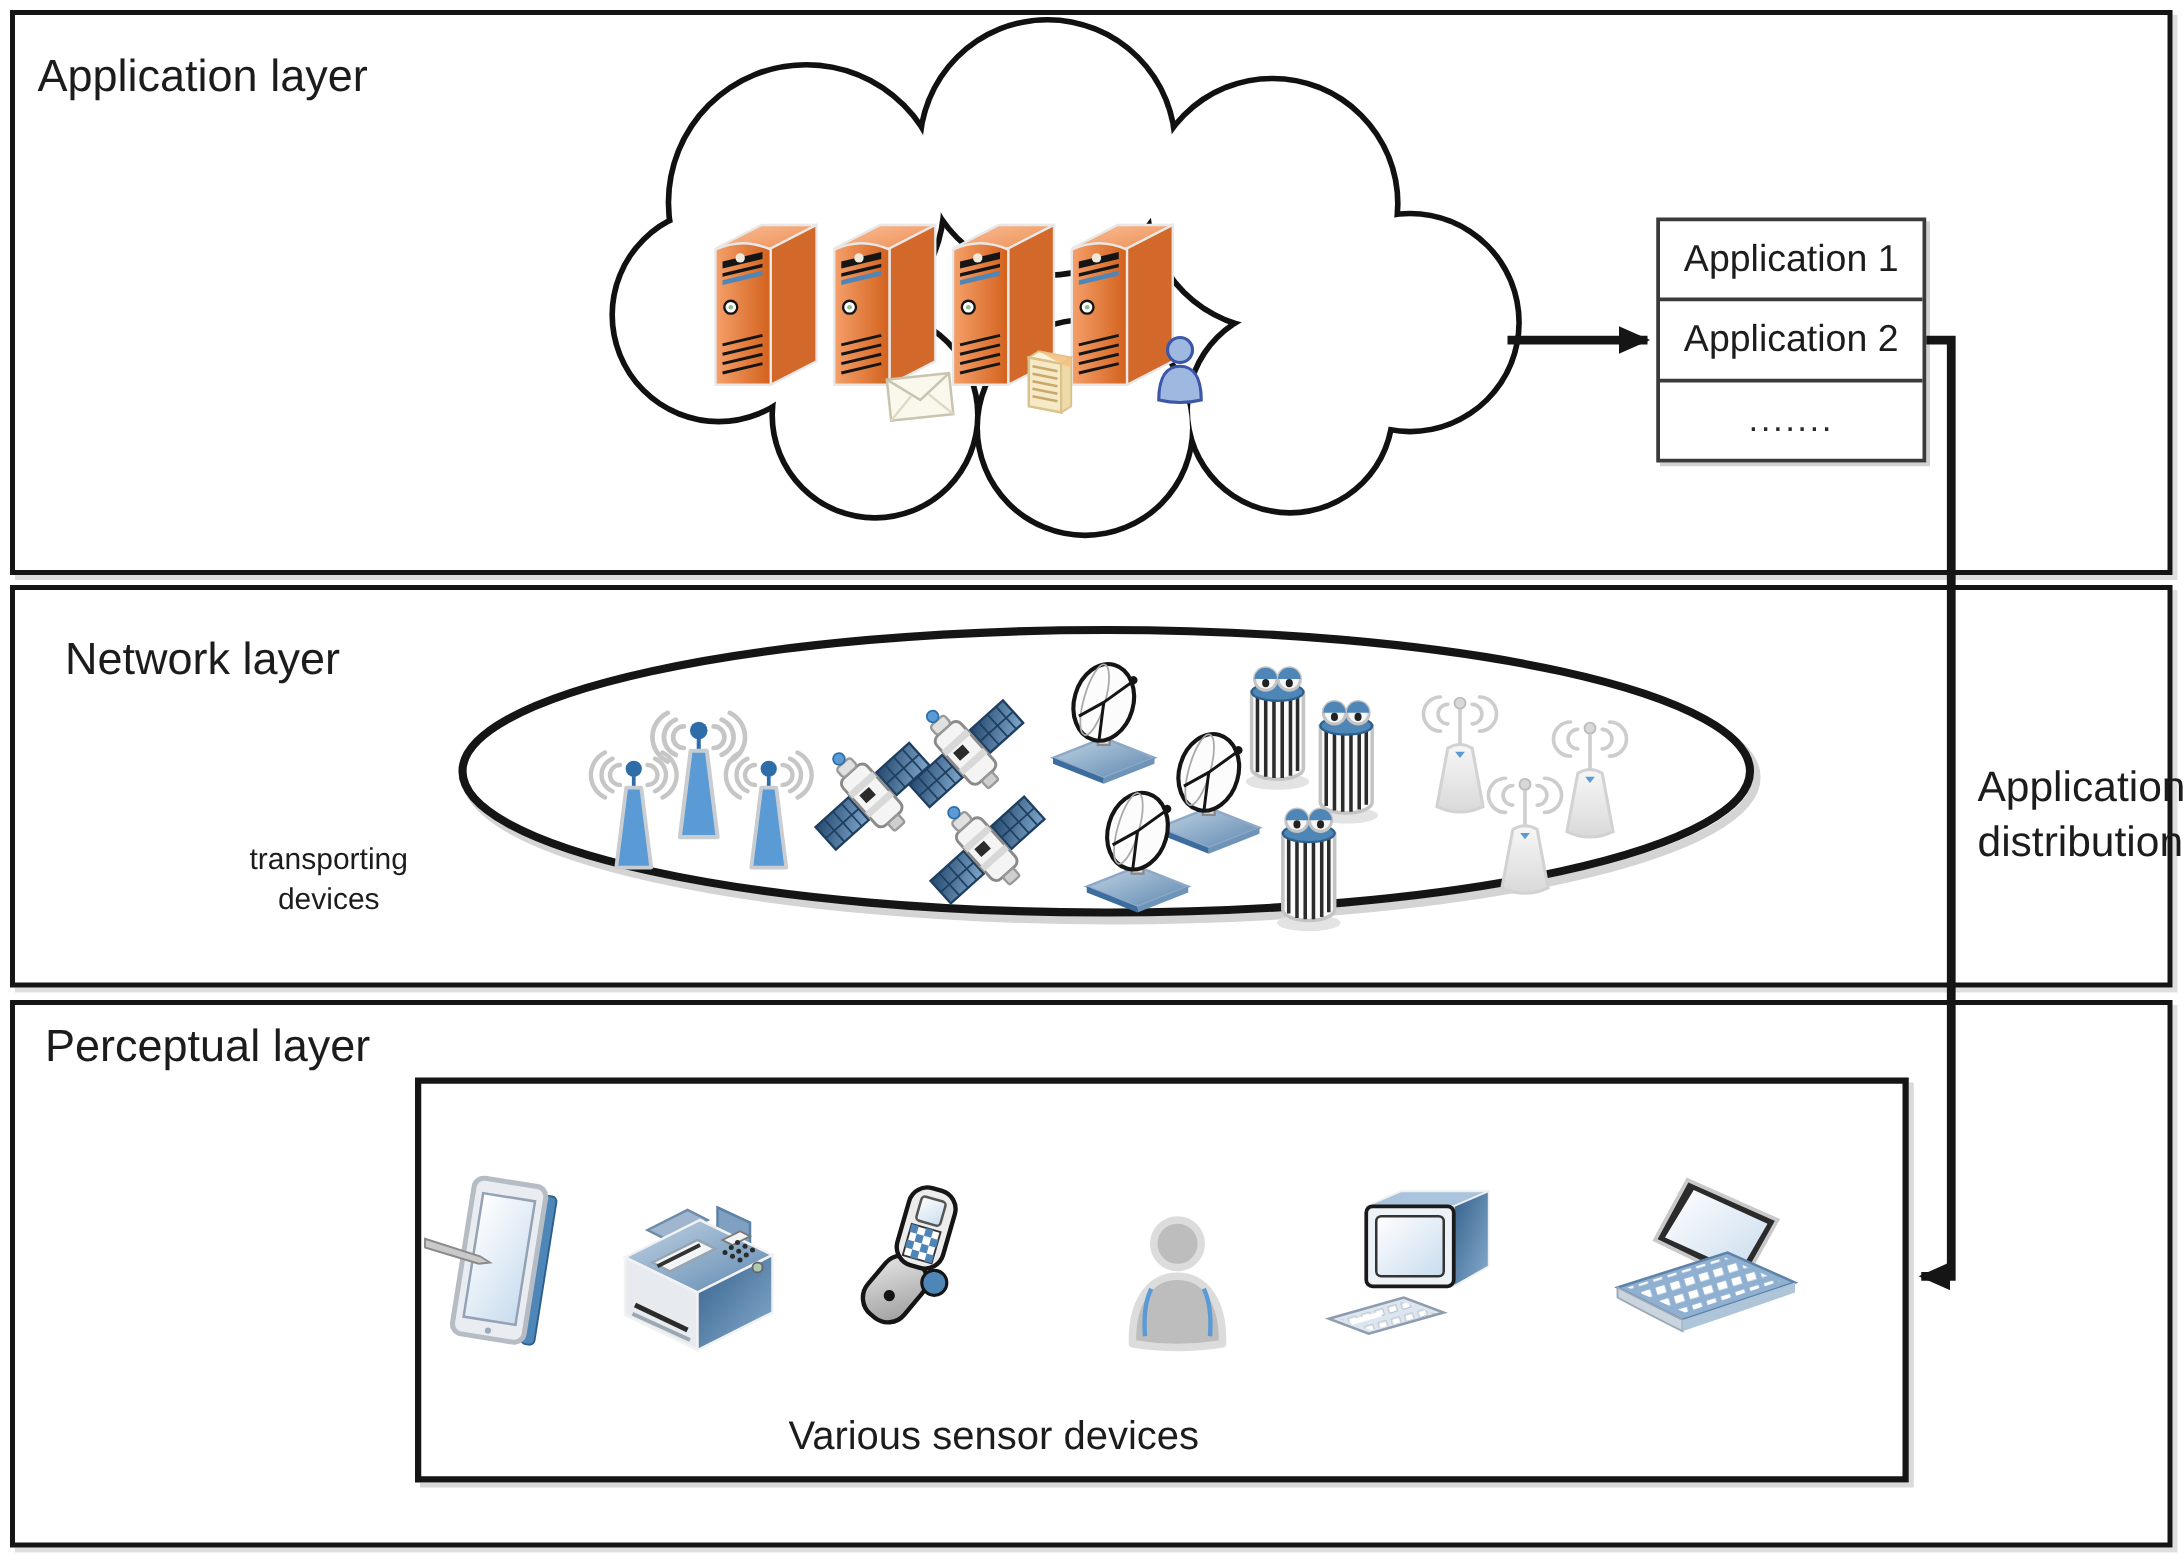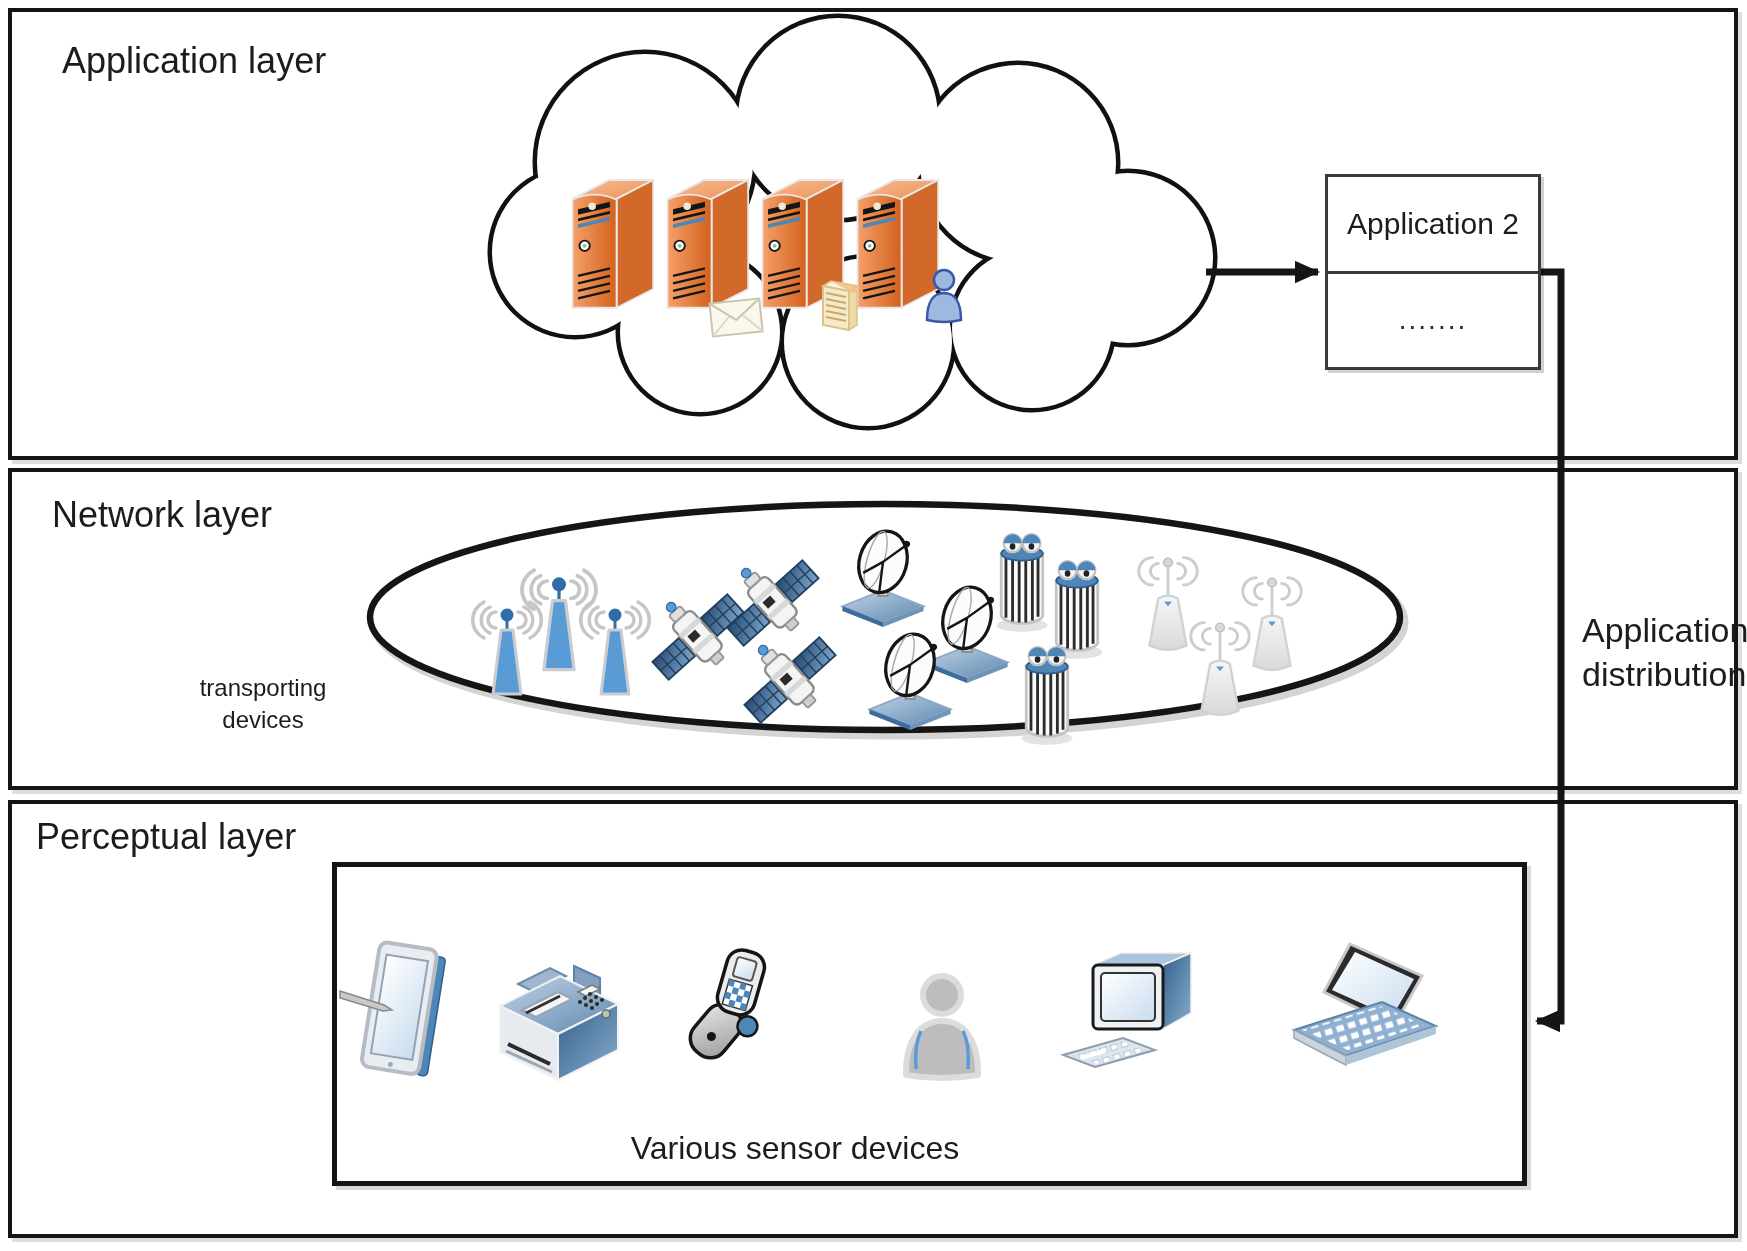--- a/index.html
+++ b/index.html
@@ -9,22 +9,22 @@
   }
   .layer{
     position:absolute;left:8px;width:1730px;box-sizing:border-box;
     border:4px solid #151515;background:#ffffff;
     box-shadow:4px 4px 0 rgba(0,0,0,0.13);
   }
   .layer-app{top:8px;height:452px;}
   .layer-net{top:468px;height:322px;}
   .layer-per{top:800px;height:438px;}
   .layer-title{position:absolute;font-size:36px;color:#1c1c1c;white-space:nowrap;}
-  .t-app{left:30px;top:40px;margin-left:32px;}
-  .t-net{left:52px;top:494px;}
+  .t-app{left:30px;top:40px;}
+  .t-net{left:52px;top:506px;}
   .t-per{left:36px;top:816px;}
   .overlay{position:absolute;left:0;top:0;pointer-events:none;}
   .icon{position:absolute;}
   .cloud-label{position:absolute;left:315px;top:342px;width:250px;text-align:center;
     font-size:35px;line-height:1.26;}
   .transport-label{position:absolute;left:148px;top:672px;width:230px;text-align:center;
     font-size:24px;line-height:1.32;}
   .dist-label{position:absolute;left:1582px;top:608px;width:170px;text-align:left;
     font-size:34px;line-height:1.3;}
   .app-box{
@@ -329,20 +329,21 @@
       <use href="#ic-doc"></use>
     </svg>
   <svg class="icon" style="left:922px;top:266px" width="44" height="58">
       <use href="#ic-person-badge"></use>
     </svg>
 
   <div class="cloud-label">
   </div>
 
   <div class="app-box">
+    <div class="app-row">Application 1</div>
     <div class="app-row">Application 2</div>
     <div class="app-row dots">.......</div>
   </div>
 
   <div class="dist-label">
     <div>Application</div>
     <div>distribution</div>
   </div>
 
   <div class="transport-label">

